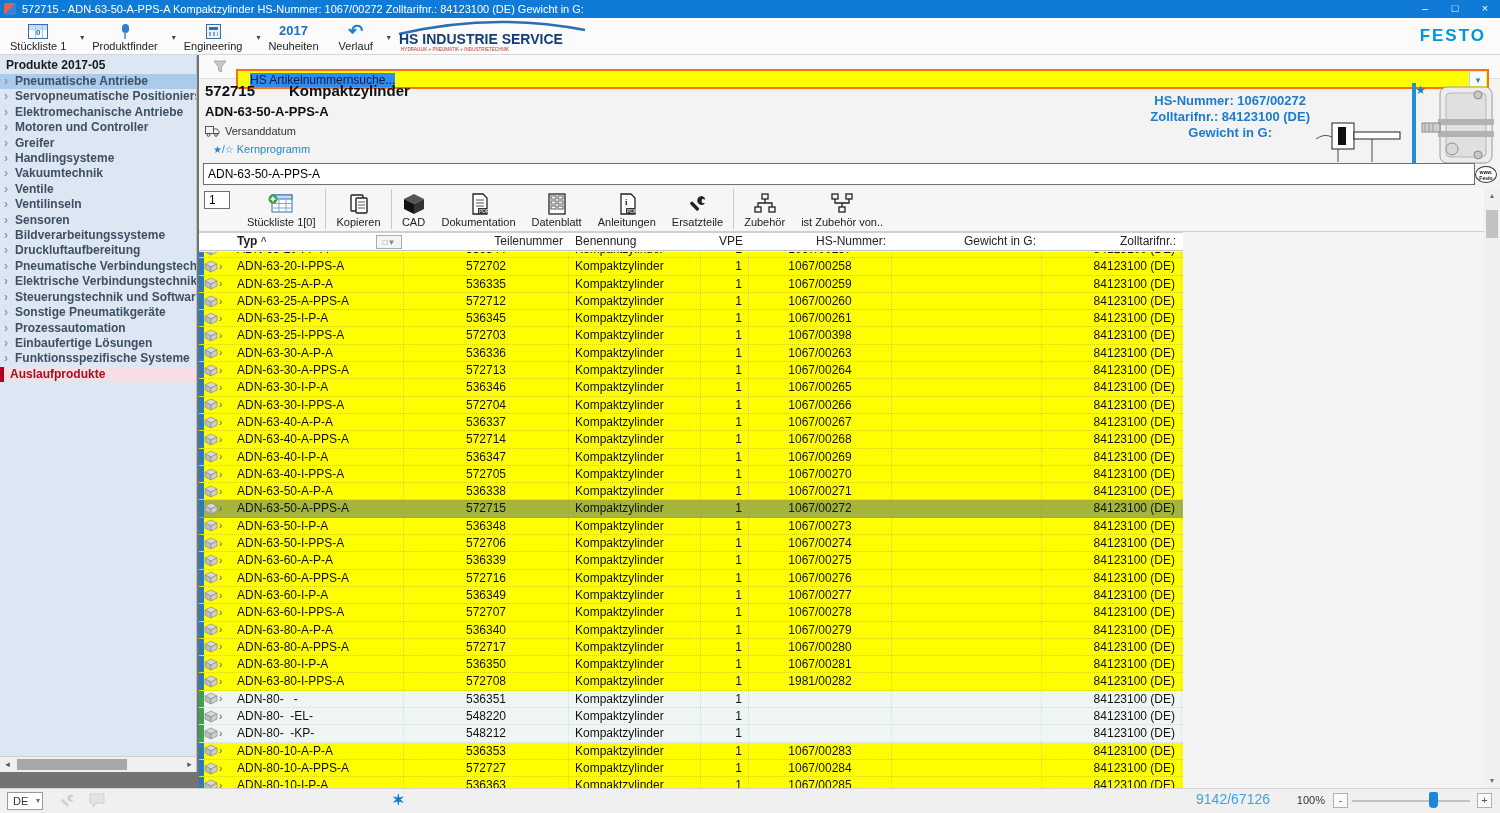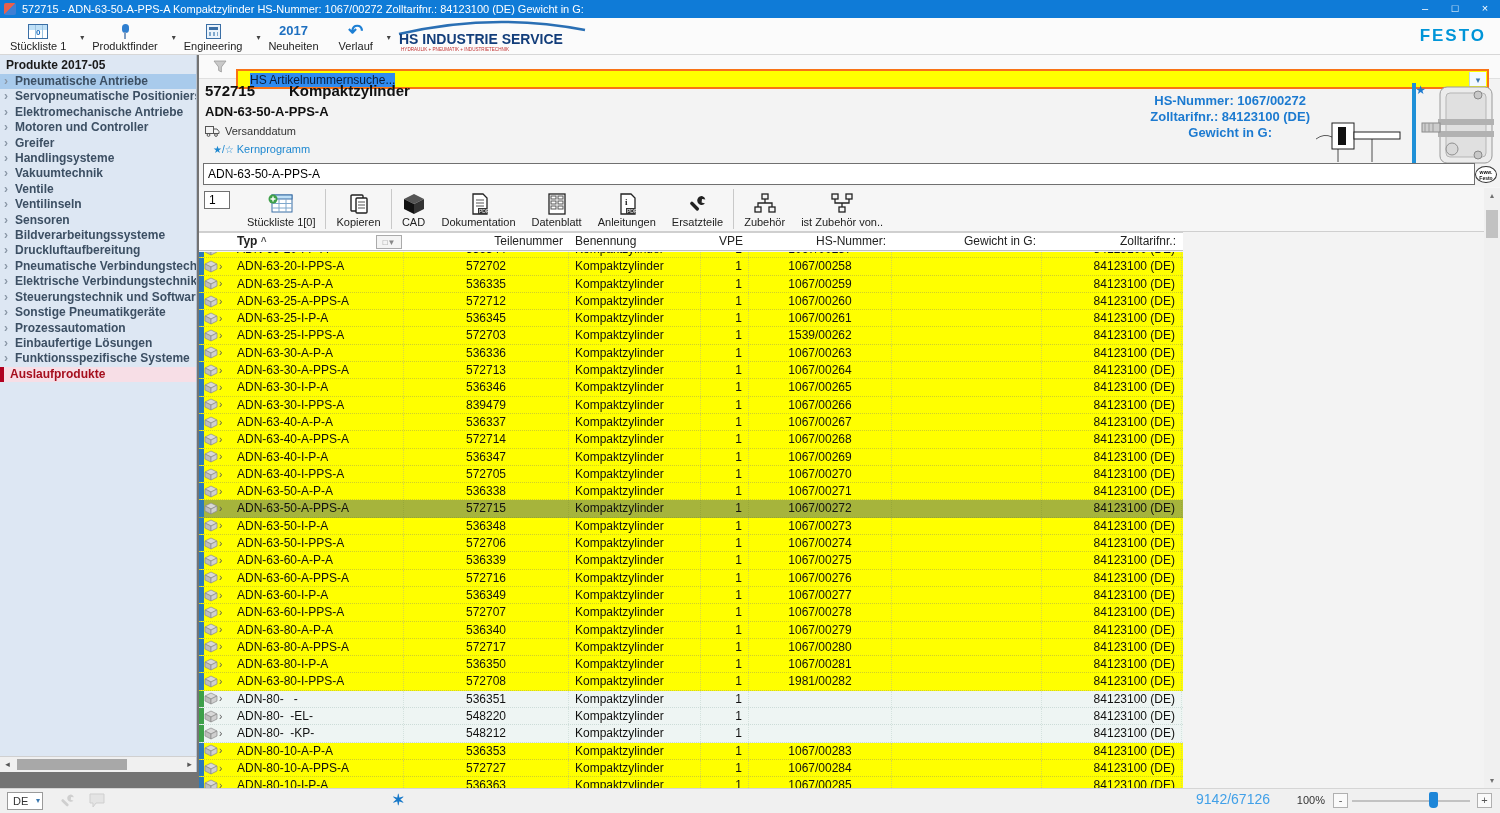--- a/index.html
+++ b/index.html
@@ -615,21 +615,21 @@
                 <path d="M7,1 L13,4 L7,7 L1,4 Z" fill="#d8d8d8" stroke="#8a8a8a" stroke-width="0.7"></path>
                 <path d="M1,4 L7,7 L7,12 L1,9 Z" fill="#bdbdbd" stroke="#8a8a8a" stroke-width="0.7"></path>
                 <path d="M13,4 L7,7 L7,12 L13,9 Z" fill="#cfcfcf" stroke="#8a8a8a" stroke-width="0.7"></path>
               </svg>
               <span class="rowarr">›</span>
             </span>
             <span class="cell c-typ">ADN-63-25-I-PPS-A</span>
             <span class="cell c-tno">572703</span>
             <span class="cell c-ben">Kompaktzylinder</span>
             <span class="cell c-vpe">1</span>
-            <span class="cell c-hs">1539/00262</span>
+            <span class="cell c-hs">1067/00398</span>
             <span class="cell c-gew"></span>
             <span class="cell c-zol">84123100 (DE)</span>
           </div>
 
           <div class="trow yellow">
             <span class="cell c-ic">
               <span class="strip blue"></span>
               <svg width="14" height="13" viewBox="0 0 14 13">
                 <path d="M7,1 L13,4 L7,7 L1,4 Z" fill="#d8d8d8" stroke="#8a8a8a" stroke-width="0.7"></path>
                 <path d="M1,4 L7,7 L7,12 L1,9 Z" fill="#bdbdbd" stroke="#8a8a8a" stroke-width="0.7"></path>
@@ -688,21 +688,21 @@
             <span class="cell c-ic">
               <span class="strip blue"></span>
               <svg width="14" height="13" viewBox="0 0 14 13">
                 <path d="M7,1 L13,4 L7,7 L1,4 Z" fill="#d8d8d8" stroke="#8a8a8a" stroke-width="0.7"></path>
                 <path d="M1,4 L7,7 L7,12 L1,9 Z" fill="#bdbdbd" stroke="#8a8a8a" stroke-width="0.7"></path>
                 <path d="M13,4 L7,7 L7,12 L13,9 Z" fill="#cfcfcf" stroke="#8a8a8a" stroke-width="0.7"></path>
               </svg>
               <span class="rowarr">›</span>
             </span>
             <span class="cell c-typ">ADN-63-30-I-PPS-A</span>
-            <span class="cell c-tno">839479</span>
+            <span class="cell c-tno">572704</span>
             <span class="cell c-ben">Kompaktzylinder</span>
             <span class="cell c-vpe">1</span>
             <span class="cell c-hs">1067/00266</span>
             <span class="cell c-gew"></span>
             <span class="cell c-zol">84123100 (DE)</span>
           </div>
 
           <div class="trow yellow">
             <span class="cell c-ic">
               <span class="strip blue"></span>

